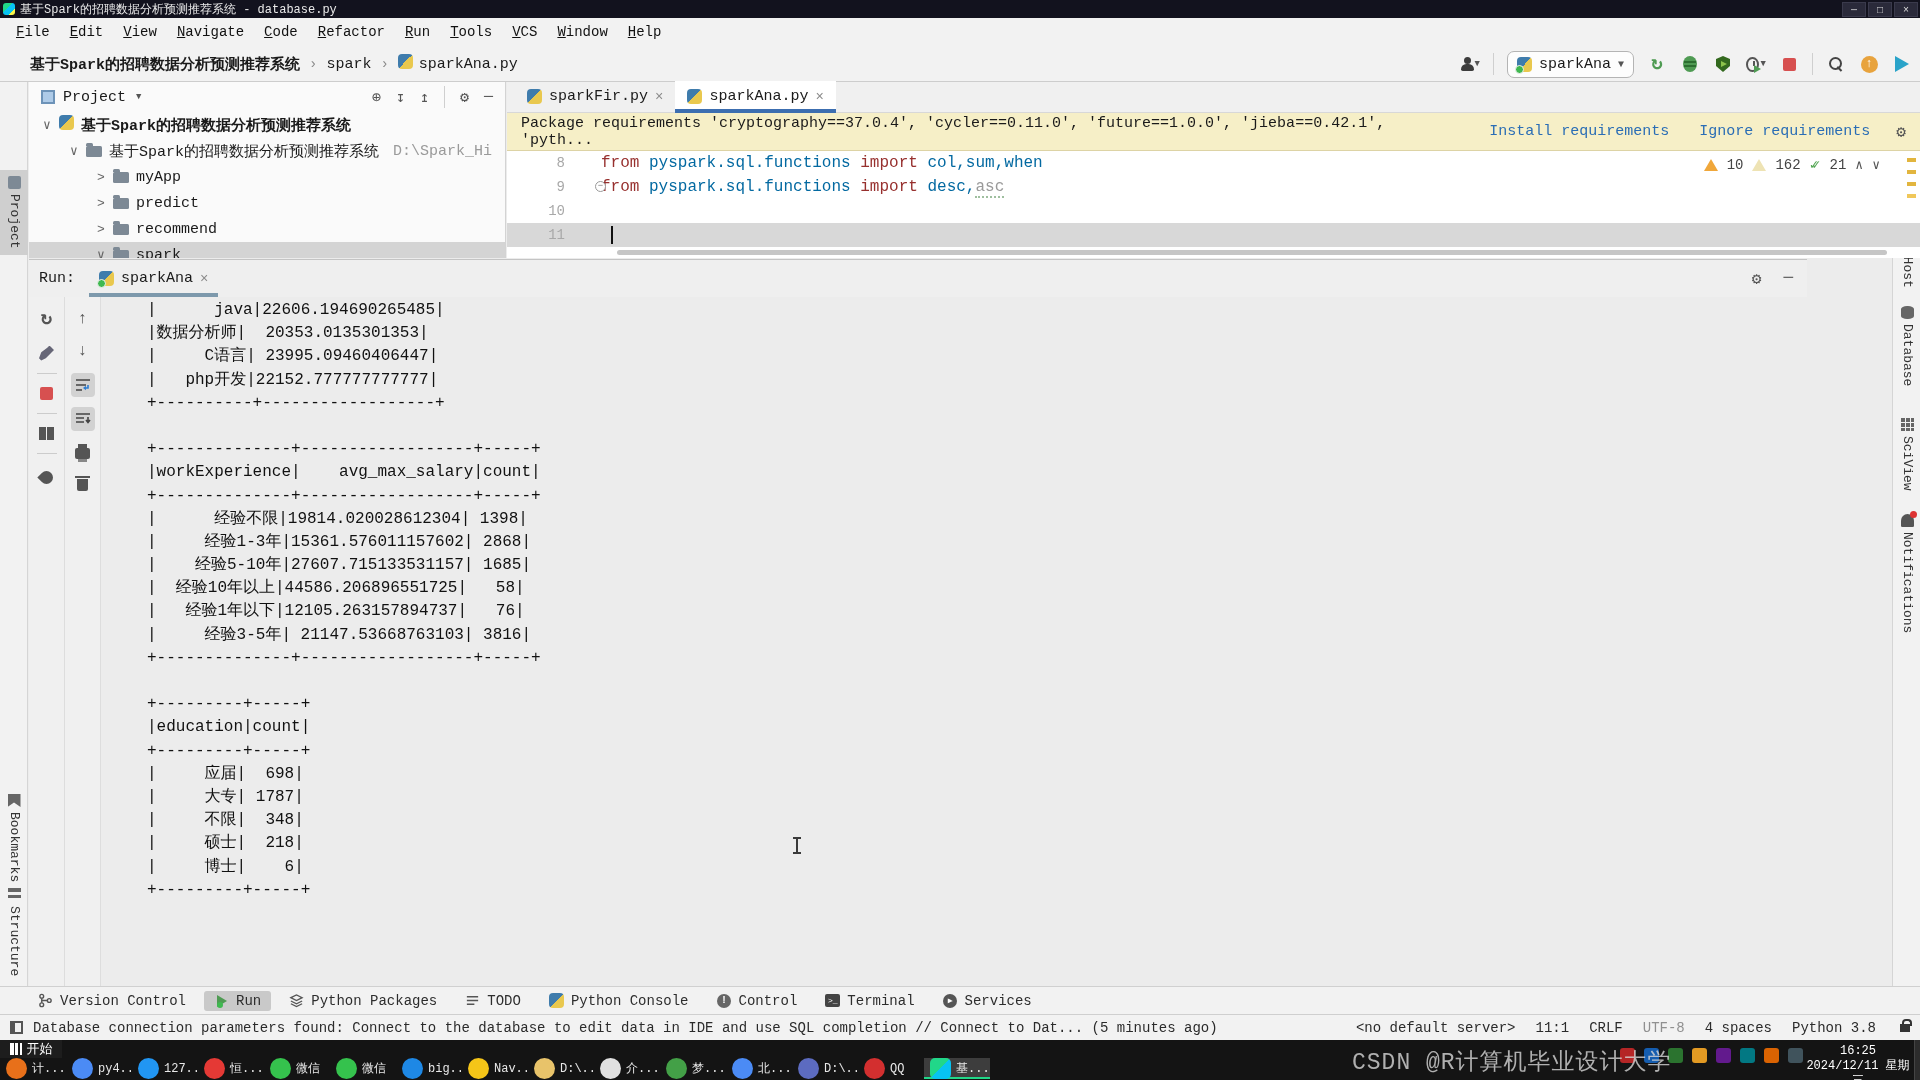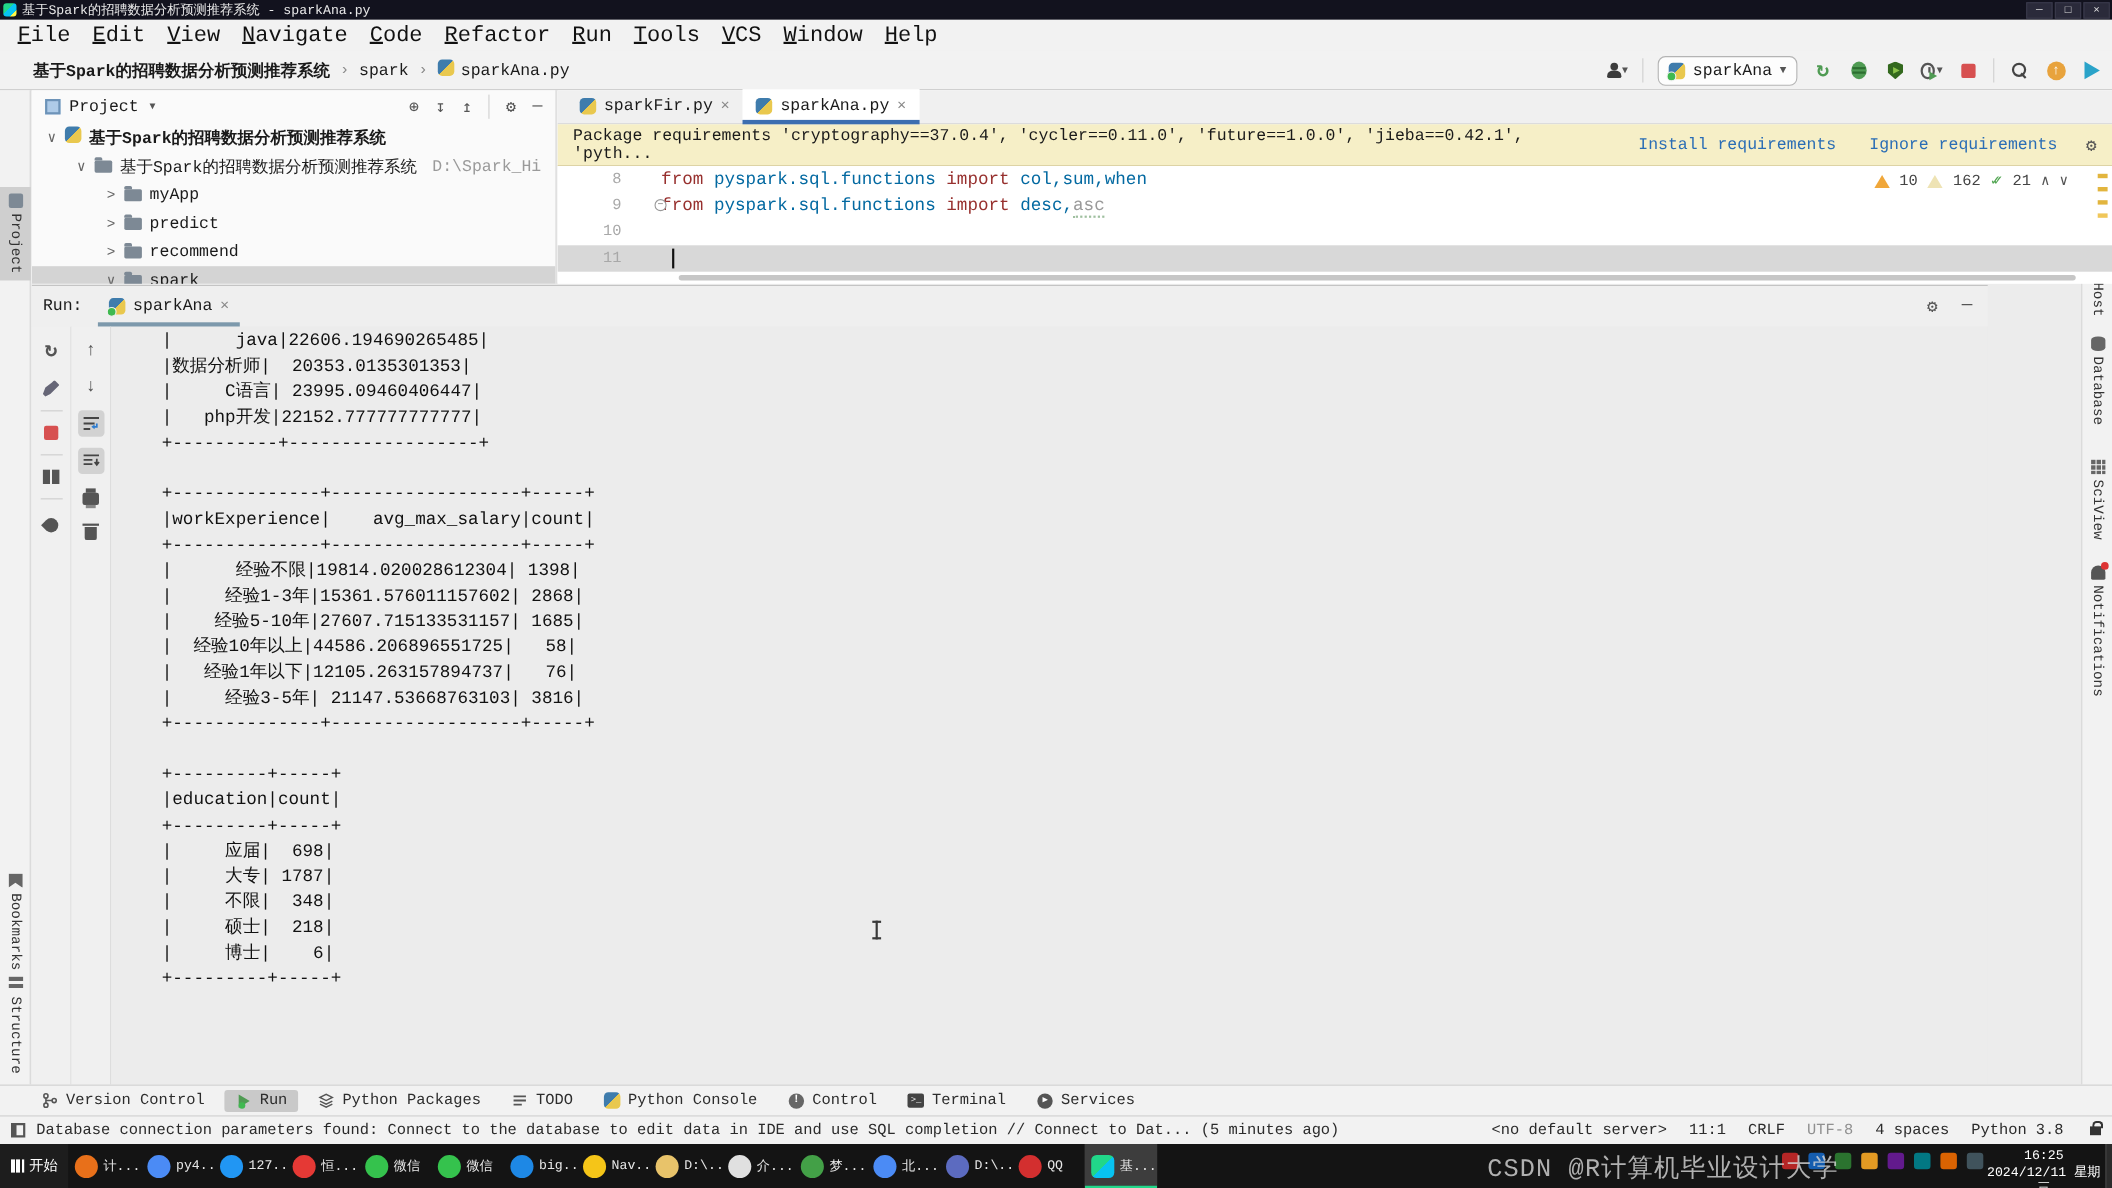--- a/index.html
+++ b/index.html
@@ -11,21 +11,21 @@
   
   #titlebar{left:0;top:0;width:1920px;height:18px;background:#12121e;color:#e9e9e9;
     display:flex;align-items:center;font-size:12px;padding-left:3px;}
   #titlebar .app-ic{width:12px;height:12px;border-radius:3px;margin-right:5px;
     background:linear-gradient(135deg,#21d789 0 40%,#07c3f2 40% 75%,#fcf84a 75%);}
   #win-controls{position:absolute;right:2px;top:0;height:18px;display:flex;align-items:center;gap:2px;}
   #win-controls span{width:24px;height:15px;text-align:center;font-size:10px;line-height:15px;color:#ddd;background:#2a2a3a;border:1px solid #3a3a4c;}
 
   
   #menubar{left:0;top:18px;width:1920px;height:28px;background:#f2f2f2;display:flex;align-items:center;padding-left:6px;}
-  .menu-item{padding:0 10px;font-size:20px;color:#111;cursor:default;}
+  .menu-item{padding:0 10px;font-size:14px;color:#111;cursor:default;}
   .menu-item u{text-decoration:underline;}
 
   
   #navbar{left:0;top:46px;width:1920px;height:36px;background:#f2f2f2;border-bottom:1px solid #cdcdcd;}
   #breadcrumb{position:absolute;left:30px;top:0;height:36px;display:flex;align-items:center;font-size:15px;}
   #breadcrumb .crumb-sep{color:#8a8a8a;padding:0 9px;font-size:14px;}
   #breadcrumb .bold{font-weight:bold;}
   #toolbar-right{position:absolute;right:8px;top:0;height:36px;display:flex;align-items:center;gap:13px;}
   .py-ic{display:inline-block;width:15px;height:15px;border-radius:4px;position:relative;
     background:linear-gradient(135deg,#3f7cac 0 50%,#e9c84e 50% 100%);}
@@ -157,42 +157,42 @@
   
   #status-bar{left:0;top:1014px;width:1920px;height:26px;background:#f2f2f2;border-top:1px solid #cfcfcf;
     display:flex;align-items:center;font-size:14px;padding:0 10px;color:#2b2b2b;}
   #status-left-ic{width:13px;height:13px;border:2px solid #555;border-left-width:5px;margin-right:10px;flex:none;}
   #status-right{margin-left:auto;display:flex;align-items:center;gap:20px;}
   #status-right .muted{color:#909090;}
   .lock-ic{width:10px;height:8px;background:#333;position:relative;margin-left:4px;}
   .lock-ic::before{content:"";position:absolute;left:2px;top:-5px;width:6px;height:5px;border:2px solid #333;border-bottom:none;border-radius:4px 4px 0 0;}
 
   
-  #taskbar{left:0;top:1040px;width:1920px;height:40px;background:#141414;display:flex;align-items:stretch;}
+  #taskbar{left:0;top:1040px;width:1920px;height:40px;background:#141414;display:flex;align-items:stretch;flex-direction:column;}
   #start-btn{width:62px;display:flex;align-items:center;justify-content:center;gap:5px;color:#fff;font-size:13px;background:#1d1d1d;}
   #start-btn .start-ic{width:12px;height:12px;background:
      linear-gradient(90deg,#fff 0 30%,transparent 30% 40%,#fff 40% 70%,transparent 70% 80%,#fff 80%);}
   .tb-app{width:66px;display:flex;align-items:center;gap:5px;padding:0 6px;color:#e8e8e8;font-size:12px;white-space:nowrap;overflow:hidden;}
   .tb-app.active{background:#3d3d3d;box-shadow:inset 0 -2px 0 #21d789;}
   .tb-app .app-dot{width:21px;height:21px;border-radius:50%;flex:none;}
   .tb-app.active .app-dot{border-radius:5px;background:linear-gradient(135deg,#21d789 0 50%,#07c3f2 50%) !important;}
   #tray{position:absolute;left:1620px;top:1048px;display:flex;gap:9px;}
   #tray span{width:15px;height:15px;border-radius:3px;display:inline-block;opacity:.9;}
   #clock{position:absolute;left:1806px;top:1044px;width:104px;color:#fff;font-size:12px;line-height:15px;text-align:center;}
   #show-desktop{position:absolute;left:1914px;top:1040px;width:6px;height:40px;background:#2c2c2c;border-left:1px solid #444;}
   #watermark{position:absolute;left:1352px;top:1046px;font-size:23px;color:rgba(215,215,215,.8);letter-spacing:1px;z-index:5;white-space:nowrap;}
 </style>
 </head>
 <body>
 
 <div class="screen">
 
   <div class="abs" id="titlebar">
     <span class="app-ic"></span>
-    <span>基于Spark的招聘数据分析预测推荐系统 - sparkAna.py</span>
+    <span>基于Spark的招聘数据分析预测推荐系统 - database.py</span>
     <div id="win-controls">
       <span>─</span>
       <span>□</span>
       <span>×</span>
     </div>
   </div>
 
   <div class="abs" id="menubar">
       <span class="menu-item"><u>F</u>ile</span>
       <span class="menu-item"><u>E</u>dit</span>

